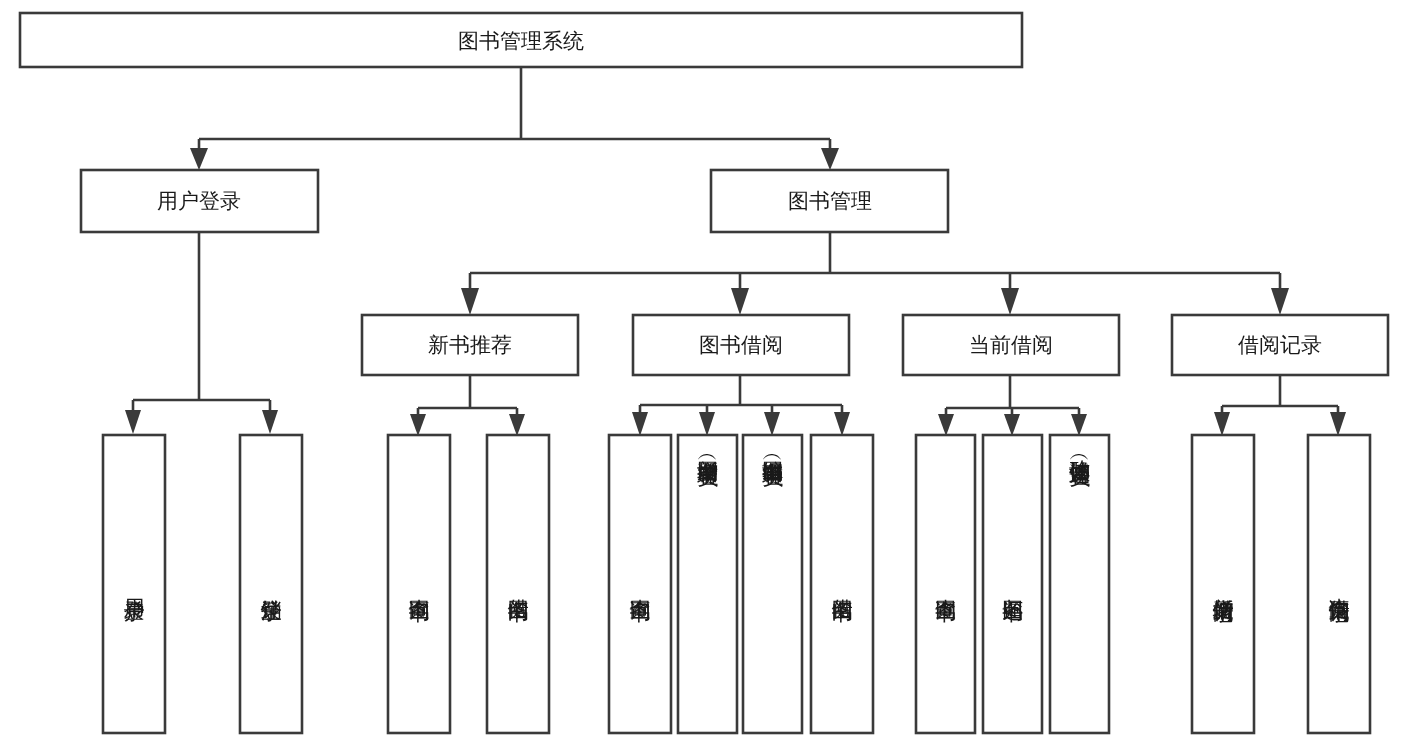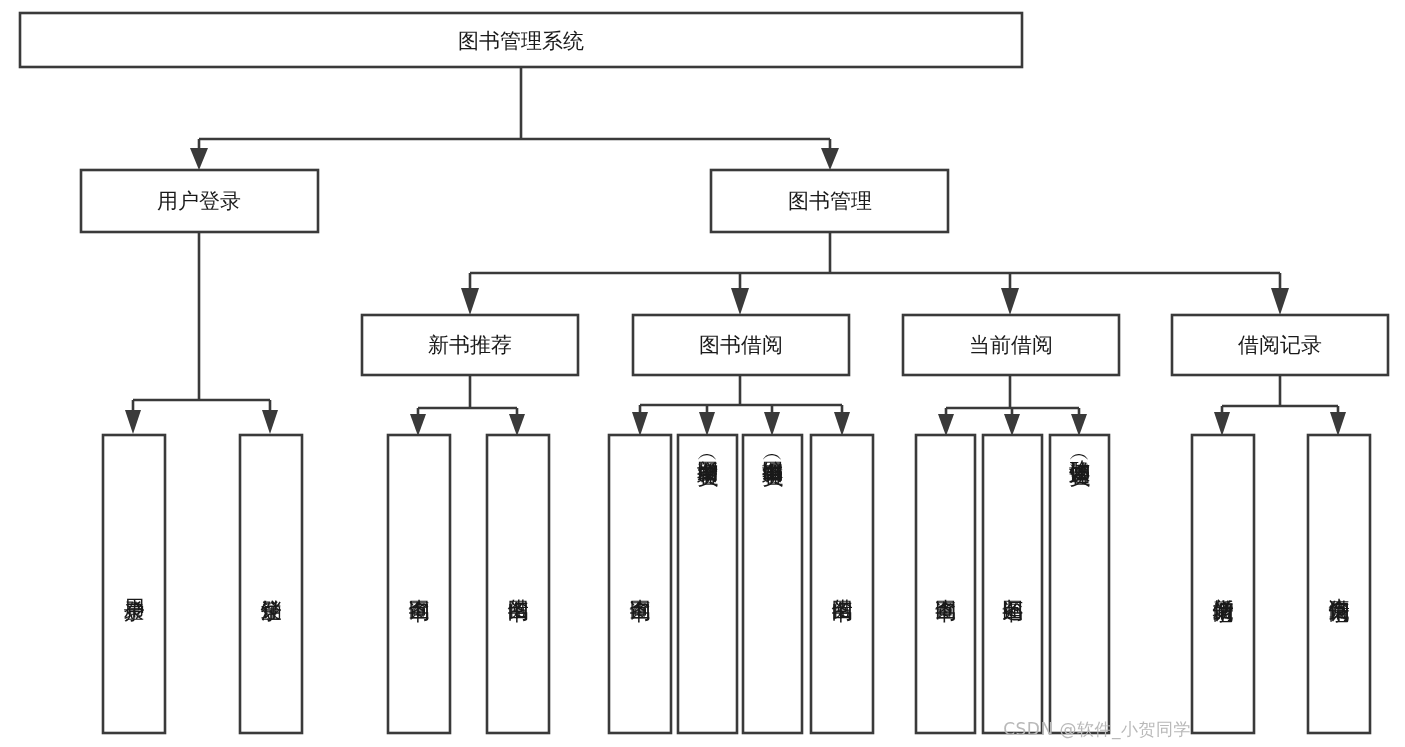--- a/index.html
+++ b/index.html
@@ -243,15 +243,14 @@
     <span class="leaf-label">确认归还（管理员）</span>
   </div>
 
   <div class="leaf-label-wrap" style="left:1192px; top:435px; width:62px; height:298px;">
     <span class="leaf-label">新增借阅记录</span>
   </div>
   <div class="leaf-label-wrap" style="left:1308px; top:435px; width:62px; height:298px;">
     <span class="leaf-label">查询借阅记录</span>
   </div>
 
-  <div class="watermark">CSDN @软件_小贺同学</div>
 
 </div>
 
 </body></html>

